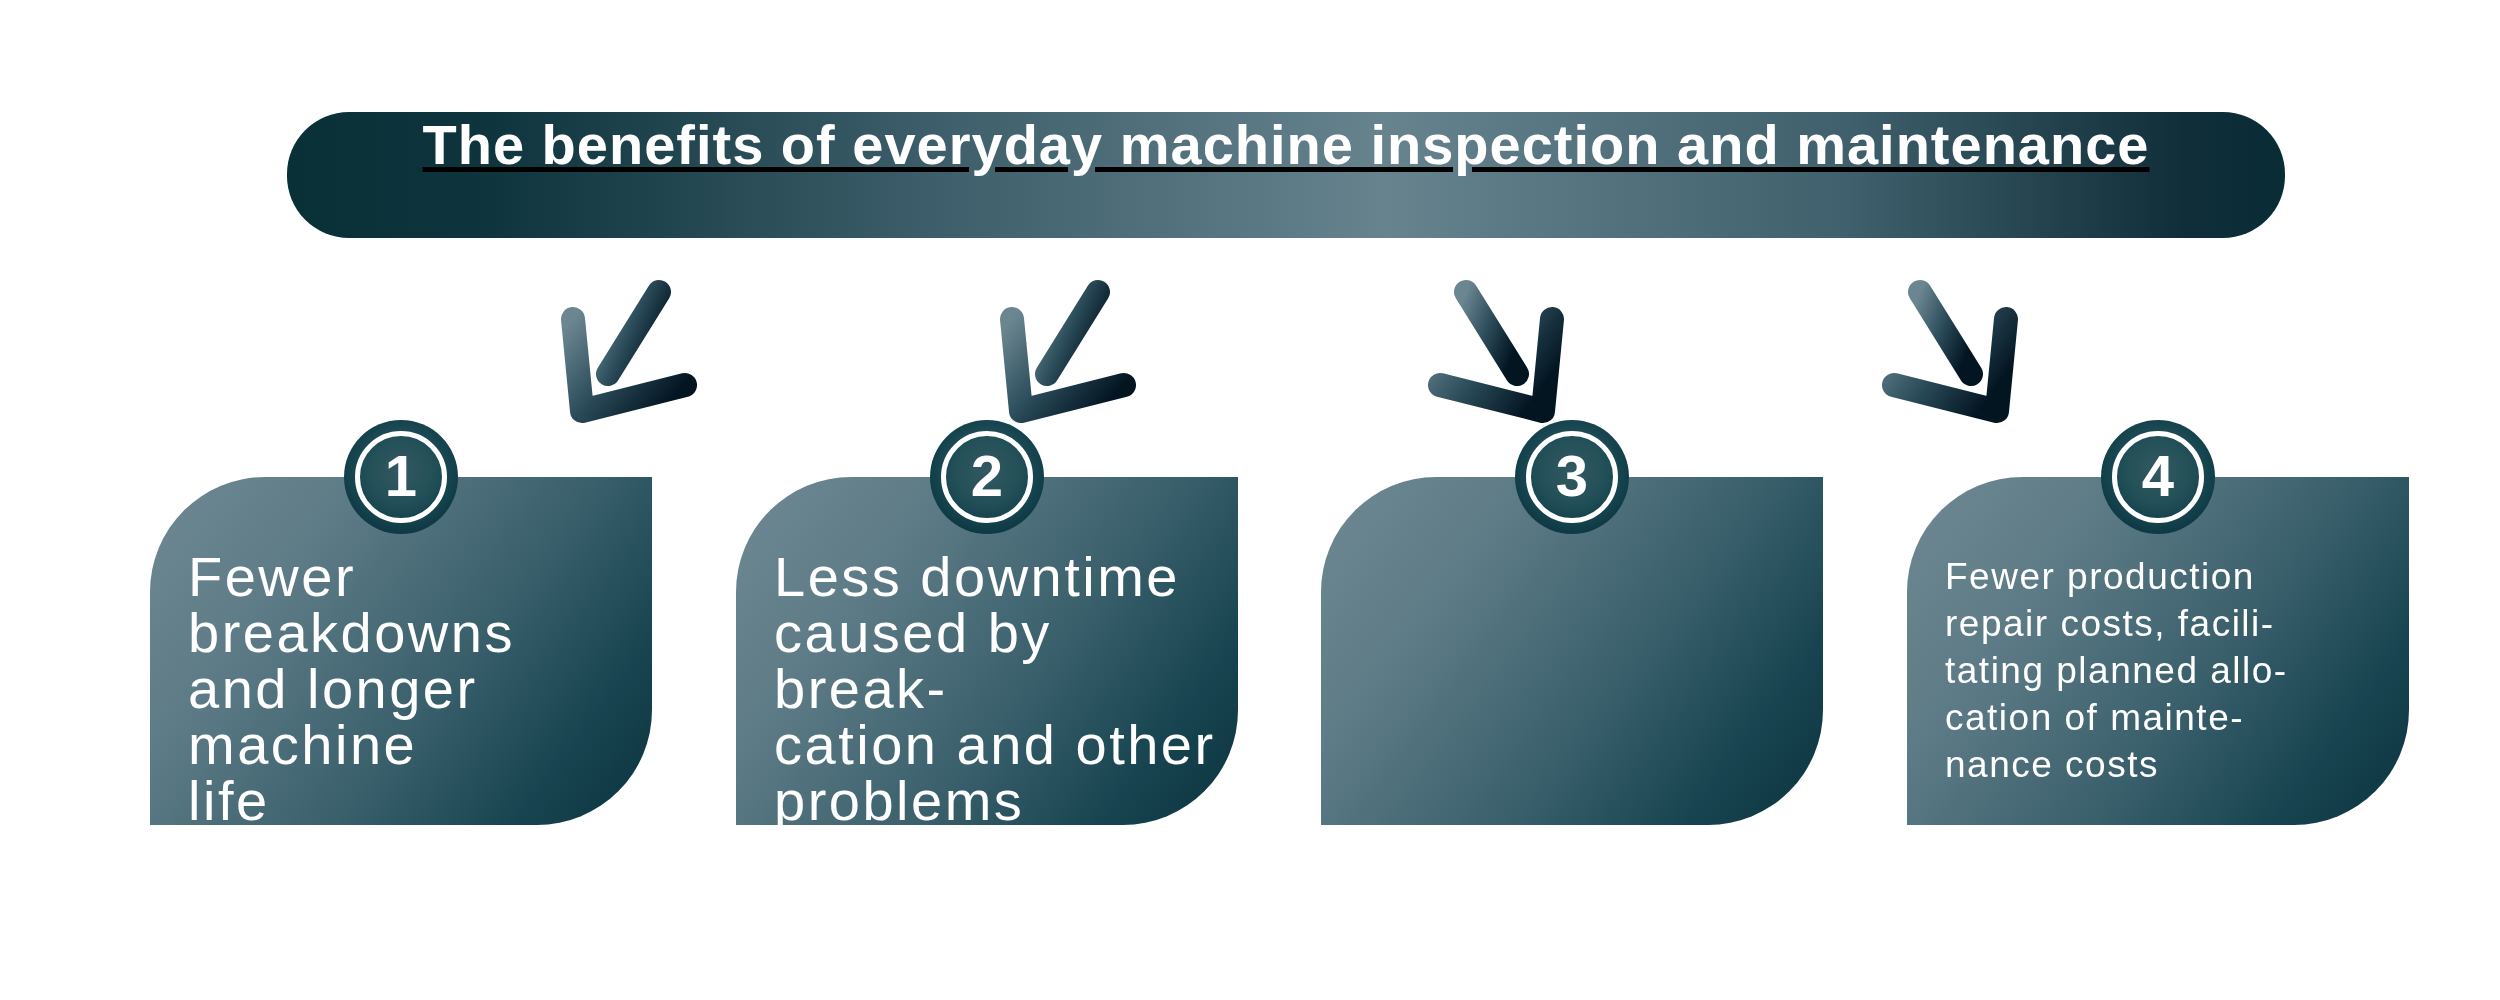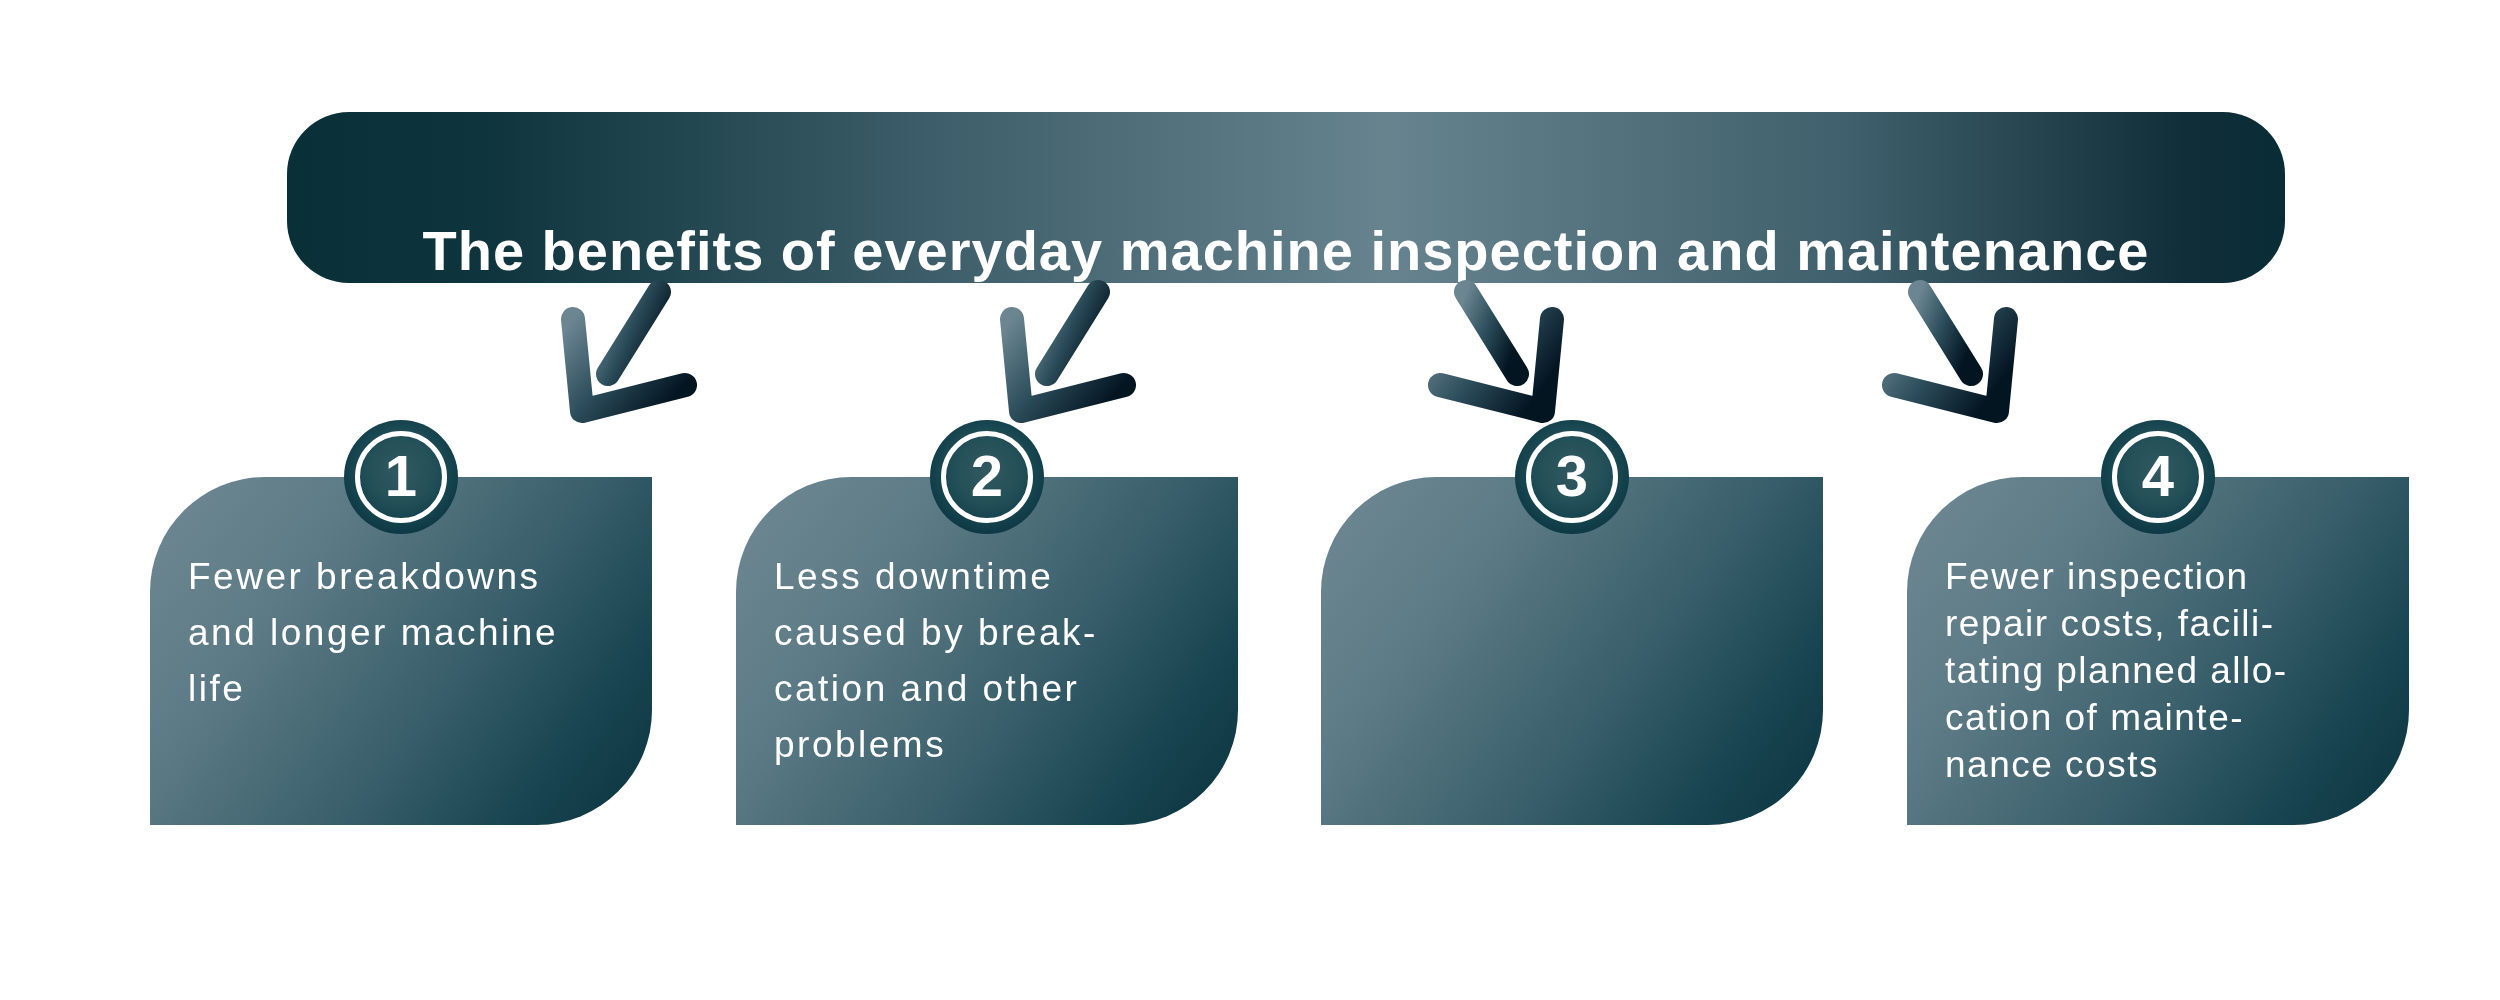--- a/index.html
+++ b/index.html
@@ -9,26 +9,26 @@
     font-family: "Liberation Sans", sans-serif;
     position: relative;
     overflow: hidden;
   }
   .canvas { position: absolute; inset: 0; }
 
   
   .title-bar {
     position: absolute;
     left: 287px; top: 112px;
-    width: 1998px; height: 171px;
+    width: 1998px; height: 126px;
     border-radius: 62px;
     background: linear-gradient(90deg,
       #093037 0%, #0e343d 10%, #3c5d69 32%,
       #66838e 55%, #3f606c 78%, #102e3a 95%, #092c35 100%);
-    display: flex; align-items: flex-end; justify-content: center;
+    display: flex; align-items: flex-start; justify-content: center; text-decoration: underline;
   }
   .title-text {
     color: #ffffff;
     font-size: 56px;
     font-weight: bold;
     letter-spacing: 1px;
     white-space: nowrap;
   }
 
   
@@ -53,21 +53,21 @@
   }
   .box-1 { left: 150px; }
   .box-2 { left: 736px; }
   .box-3 { left: 1321px; }
   .box-4 { left: 1907px; }
 
   .benefit-text {
     position: absolute;
     left: 38px; top: 72px; right: 14px;
     color: #ffffff;
-    font-size: 37px;
+    font-size: 56px;
     line-height: 56px;
     letter-spacing: 2.5px;
     white-space: pre-line;
   }
   .benefit-box.compact .benefit-text {
     font-size: 37px;
     line-height: 47px;
     letter-spacing: 1.5px;
     top: 76px;
   }
@@ -184,20 +184,20 @@
       <span class="badge-ring"></span>
       <span class="badge-number">3</span>
     </div>
   </div>
 
   <div class="benefit-box box-4 compact">
     <div class="badge">
       <span class="badge-ring"></span>
       <span class="badge-number">4</span>
     </div>
-    <div class="benefit-text">Fewer inspection
+    <div class="benefit-text">Fewer production
 repair costs, facili-
 tating planned allo-
 cation of mainte-
 nance costs</div>
   </div>
 
 </div>
 
 </body></html>

